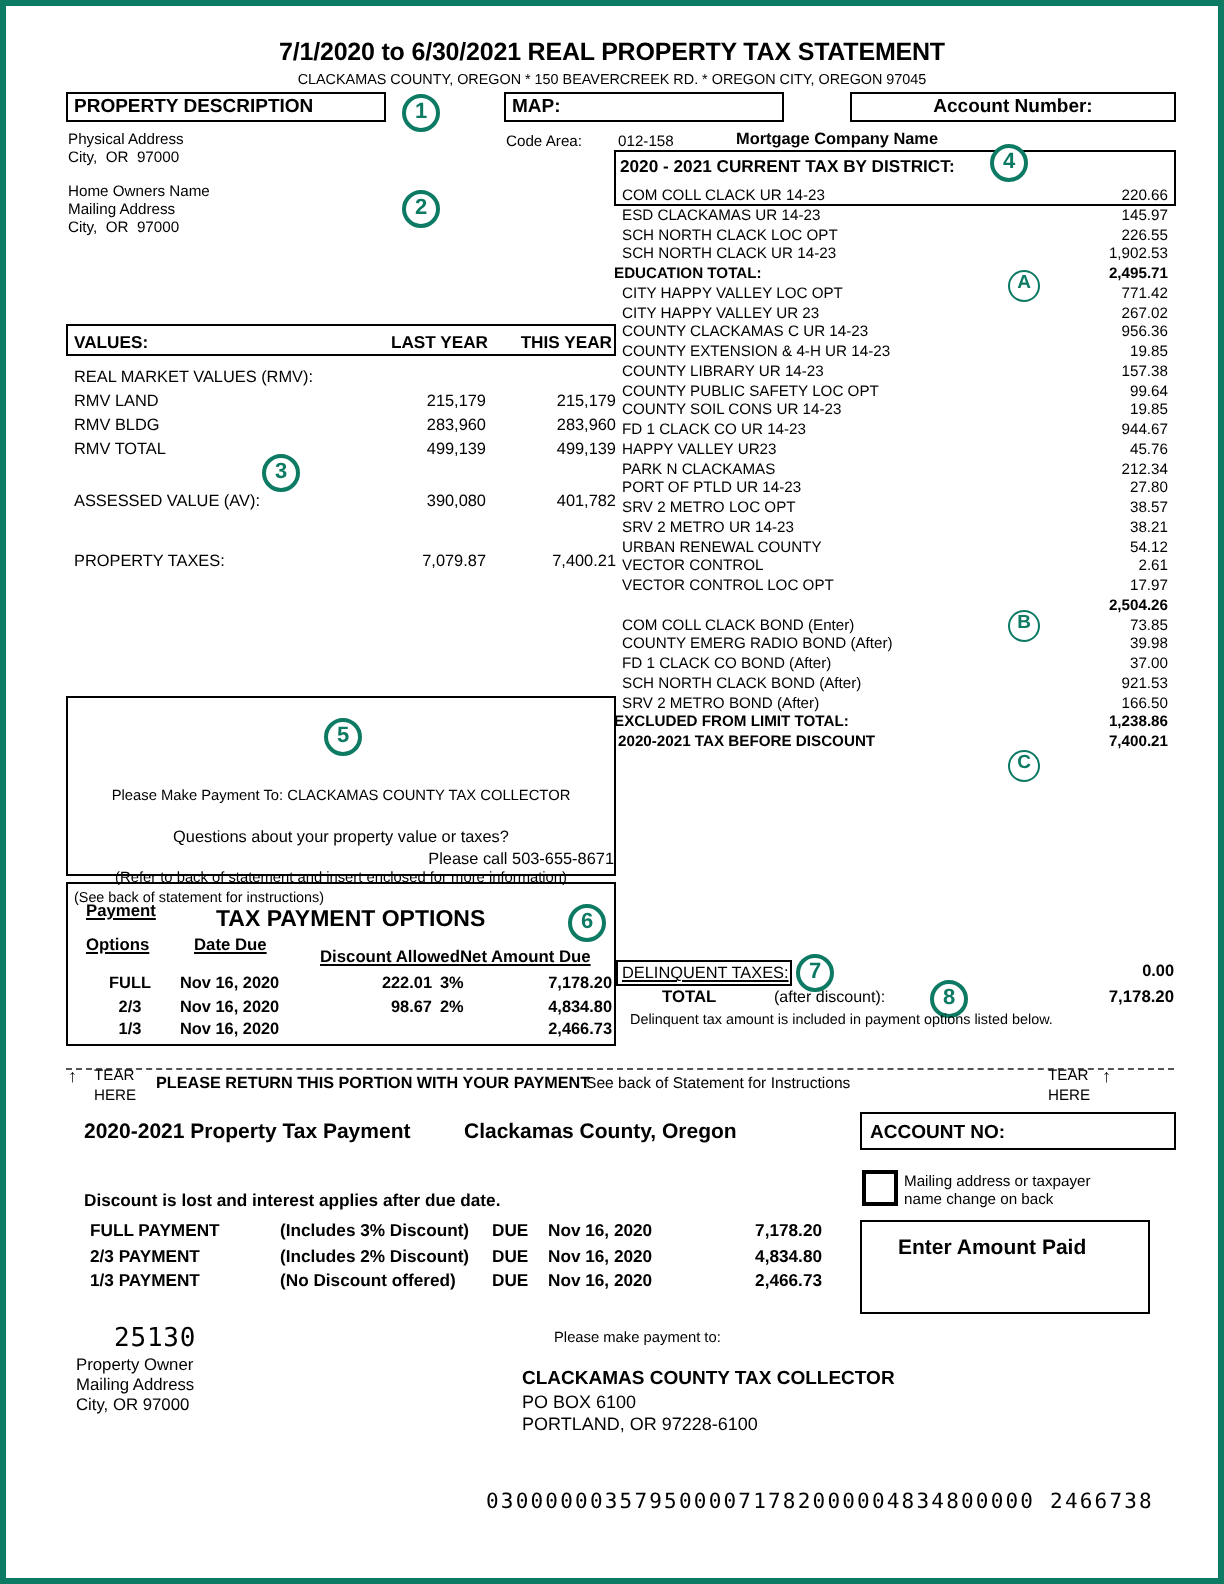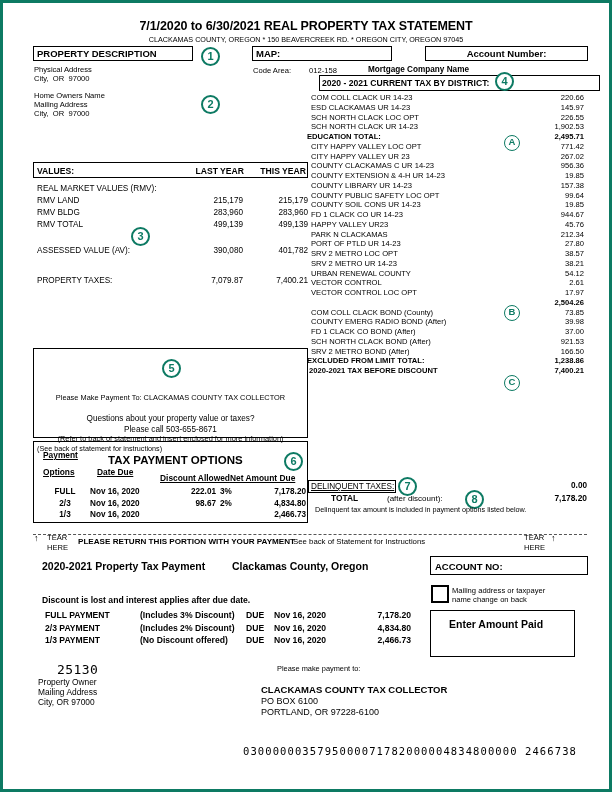--- a/index.html
+++ b/index.html
@@ -166,21 +166,21 @@
   <div class="abs callout" style="left:198px; top:44px;">1</div>
   <div class="abs callout" style="left:198px; top:92px;">2</div>
 
   <div class="abs boxlabel" style="left:249px; top:43px; width:140px; height:15px;">MAP:</div>
   <div class="abs boxlabel ctr" style="left:422px; top:43px; width:163px; height:15px; padding-left:0;">Account Number:</div>
 
   <div class="abs t" style="left:250px; top:63px;">Code Area:</div>
   <div class="abs t" style="left:306px; top:63px;">012-158</div>
   <div class="abs t b" style="left:365px; top:62px; font-size:8.2px;">Mortgage Company Name</div>
 
-  <div class="abs box-plain" style="left:316px; top:72px; width:281px; height:16px;">
+  <div class="abs box-plain" style="left:304px; top:72px; width:281px; height:28px;">
     <span class="abs b" style="left:2px; top:2px; font-size:8.6px;">2020 - 2021 CURRENT TAX BY DISTRICT:</span>
   </div>
   <div class="abs callout" style="left:492px; top:69px;">4</div>
 
   <div class="abs" id="district-list" style="left:304px; top:90px; width:281px; height:272px;">
       <div class="drow" style="top: 0px;">
         <span class="nm">COM COLL CLACK UR 14-23</span>
         <span class="amt">220.66</span>
       </div>
       <div class="drow" style="top: 9.75px;">
@@ -260,21 +260,21 @@
         <span class="amt">2.61</span>
       </div>
       <div class="drow" style="top: 195px;">
         <span class="nm">VECTOR CONTROL LOC OPT</span>
         <span class="amt">17.97</span>
       </div>
       <div class="drow total" style="top: 204.75px;">
         <span class="amt">2,504.26</span>
       </div>
       <div class="drow" style="top: 214.5px;">
-        <span class="nm">COM COLL CLACK BOND (County)</span>
+        <span class="nm">COM COLL CLACK BOND (Enter)</span>
         <span class="amt">73.85</span>
       </div>
       <div class="drow" style="top: 224.25px;">
         <span class="nm">COUNTY EMERG RADIO BOND (After)</span>
         <span class="amt">39.98</span>
       </div>
       <div class="drow" style="top: 234px;">
         <span class="nm">FD 1 CLACK CO BOND (After)</span>
         <span class="amt">37.00</span>
       </div>
@@ -339,21 +339,21 @@
       </div>
     </div>
 
   <div class="abs callout" style="left:128px; top:224px;">3</div>
 
   <div class="abs box-plain" style="left:30px; top:345px; width:275px; height:90px;">
     <div class="abs callout" style="left:128px; top:10px;">5</div>
     <div class="abs ctr" style="left:0; right:0; top:44px; font-size:7.4px;">Please Make Payment To: CLACKAMAS COUNTY TAX COLLECTOR</div>
     <div class="abs ctr" style="left:0; right:0; top:53px; font-size:7.4px;margin-top:32px;">(Refer to back of statement and insert enclosed for more information)</div>
     <div class="abs ctr" style="left:0; right:0; top:65px; font-size:8.2px;">Questions about your property value or taxes?</div>
-    <div class="abs ctr" style="left:0; right:0; top:76px; font-size:8.2px;">Please call 503-655-8671</div>
+    <div class="abs ctr" style="left:0; right:0; top:76px; font-size:8.2px;text-align:right;">Please call 503-655-8671</div>
   </div>
 
   <div class="abs box-plain" style="left:30px; top:438px; width:275px; height:82px;">
     <div class="abs" style="left:3px; top:2px; font-size:7.2px;">(See back of statement for instructions)</div>
     <div class="abs b" style="left:74px; top:12px; font-size:11.5px;">TAX PAYMENT OPTIONS</div>
     <div class="abs callout" style="left:250px; top:10px;">6</div>
 
     <div class="abs b u" style="left:9px; top:8px; font-size:8.4px;">Payment</div>
     <div class="abs b u" style="left:9px; top:25px; font-size:8.4px;">Options</div>
     <div class="abs b u" style="left:63px; top:25px; font-size:8.4px;">Date Due</div>

